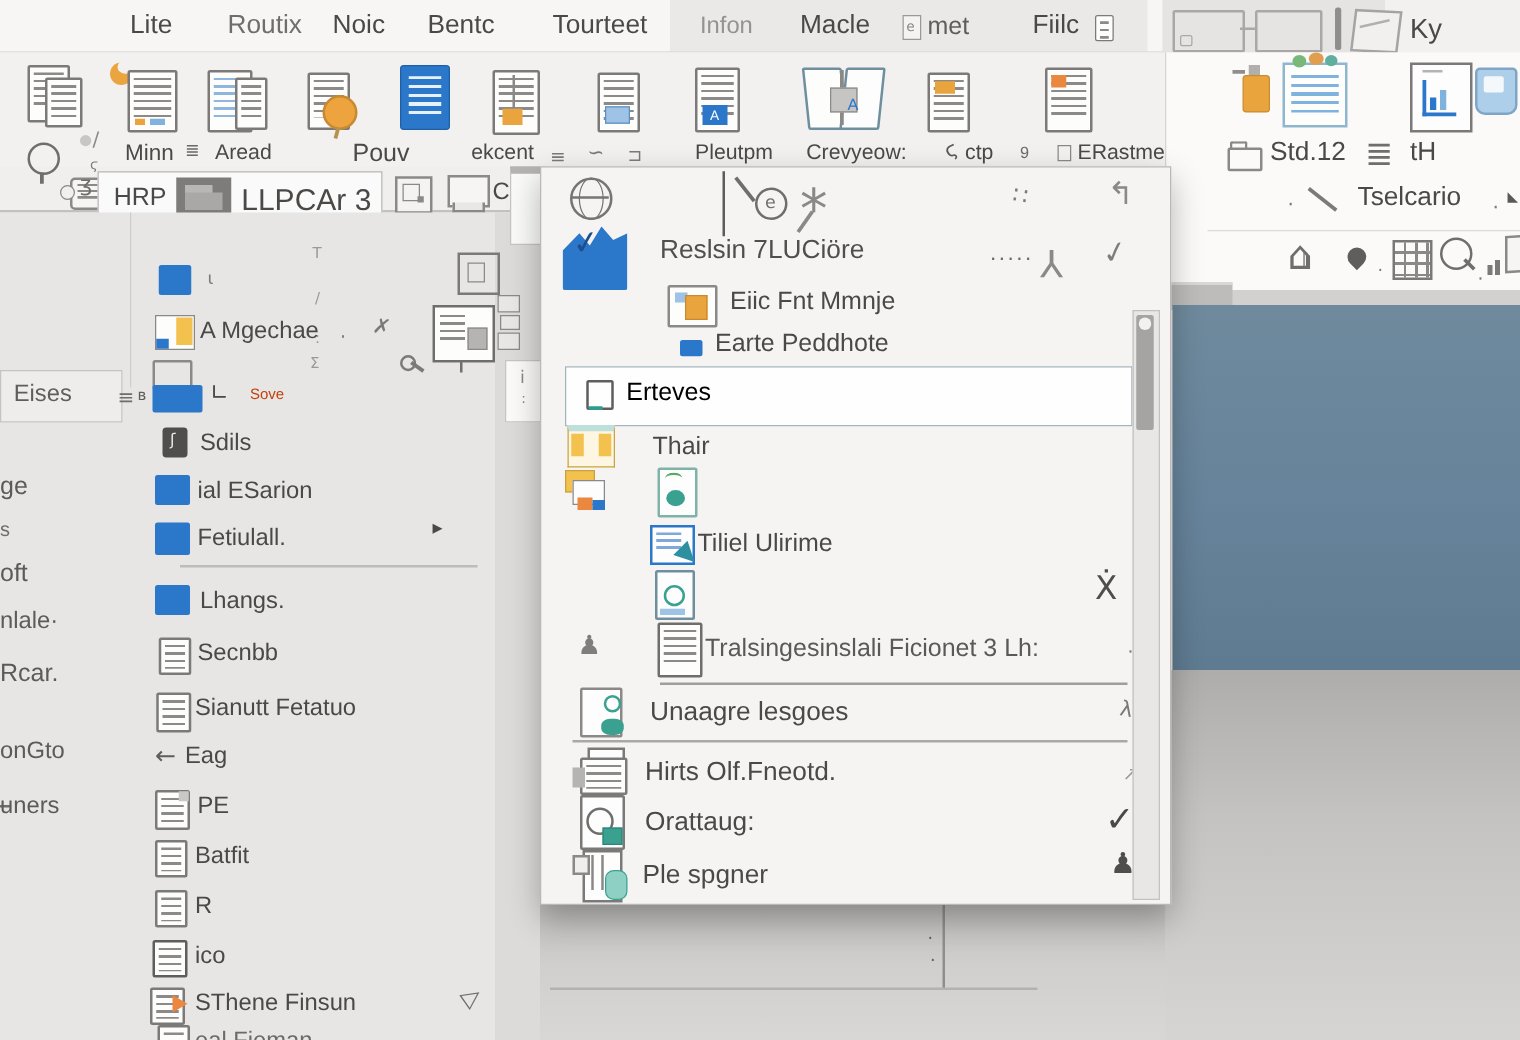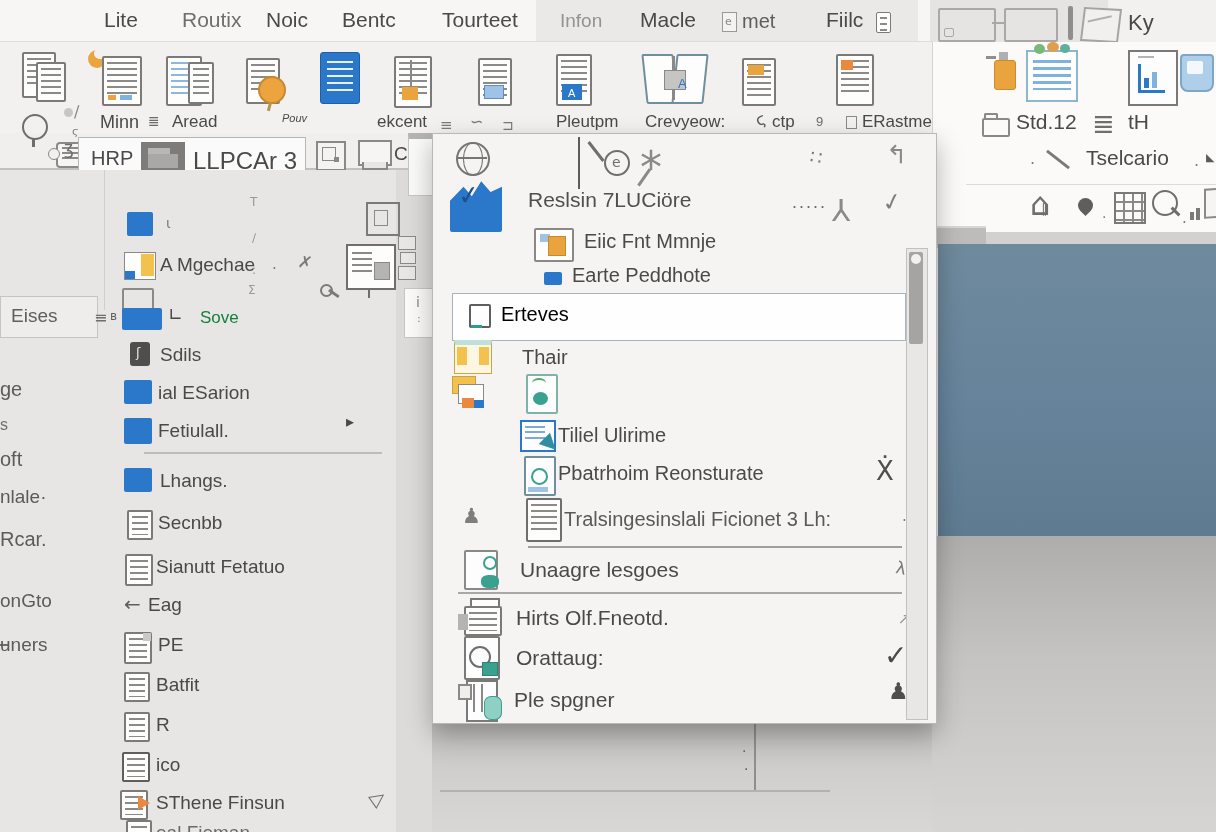--- a/index.html
+++ b/index.html
@@ -106,21 +106,21 @@
   <div class="pg ln" style="left:742px;top:58px;width:30px;height:44px;">
     <div class="ab" style="left:4px;top:5px;width:16px;height:10px;background:#e9a43e;"></div>
   </div>
   <div class="pg ln" style="left:836px;top:54px;width:34px;height:48px;">
     <div class="ab" style="left:3px;top:4px;width:12px;height:10px;background:#e9883e;"></div>
   </div>
 
   <div class="t" style="left:100px;top:112px;font-size:18px;">Minn</div>
   <div class="g" style="left:148px;top:114px;font-size:14px;color:#6b6a69;">≣</div>
   <div class="t" style="left:172px;top:112px;font-size:17px;">Aread</div>
-  <div class="t" style="left:282px;top:112px;font-size:11px;font-style:italic;">Pouv</div>
+  <div class="t" style="left:282px;top:112px;font-size:20px;">Pouv</div>
   <div class="t" style="left:377px;top:112px;font-size:17px;">ekcent</div>
   <div class="g" style="left:440px;top:118px;font-size:15px;">≡</div>
   <div class="g" style="left:470px;top:114px;font-size:16px;">∽</div>
   <div class="g" style="left:502px;top:118px;font-size:14px;">⊐</div>
   <div class="t" style="left:556px;top:112px;font-size:17px;">Pleutpm</div>
   <div class="t" style="left:645px;top:112px;font-size:17px;">Crevyeow:</div>
   <div class="g" style="left:756px;top:112px;font-size:16px;color:#5a5958;transform:rotate(-25deg);">ϛ</div>
   <div class="t" style="left:772px;top:112px;font-size:17px;">ctp</div>
   <div class="t" style="left:816px;top:114px;font-size:13px;color:#6b6a69;">9</div>
   <div class="ab" style="left:846px;top:116px;width:9px;height:11px;border:1.5px solid #8a8988;"></div>
@@ -221,21 +221,21 @@
   <div class="t" style="left:160px;top:254px;font-size:19px;">A Mgechae</div>
   <div class="g" style="left:272px;top:262px;font-size:15px;">·</div>
   <div class="g" style="left:298px;top:254px;font-size:17px;transform:rotate(10deg);">✗</div>
 
   <div class="ab" style="left:122px;top:288px;width:28px;height:20px;border:2px solid #8b8a89;border-radius:2px;"></div>
 
   <div class="g" style="left:94px;top:310px;font-size:16px;color:#6f6e6d;">≡</div>
   <div class="g" style="left:110px;top:310px;font-size:12px;color:#5f5e5d;">ʙ</div>
   <div class="bsq" style="left:122px;top:308px;width:40px;height:22px;"></div>
   <div class="g" style="left:168px;top:306px;font-size:18px;color:#4a4948;">∟</div>
-  <div class="t" style="left:200px;top:308px;font-size:17px;color:#15803d;">Sove</div>
+  <div class="t" style="left:200px;top:308px;font-size:12px;color:#c2410c;">Sove</div>
 
   <div class="ab" style="left:130px;top:342px;width:20px;height:24px;background:#4f4e4d;border-radius:3px;">
     <span class="g" style="left:6px;top:4px;font-size:13px;color:#e8e7e6;">ʃ</span>
   </div>
   <div class="t" style="left:160px;top:344px;font-size:19px;">Sdils</div>
 
   <div class="bsq" style="left:124px;top:380px;width:28px;height:24px;"></div>
   <div class="t" style="left:158px;top:382px;font-size:19px;">ial ESarion</div>
 
   <div class="bsq" style="left:124px;top:418px;width:28px;height:26px;"></div>
@@ -361,21 +361,20 @@
   <div class="ab" style="left:520px;top:420px;width:32px;height:28px;background:#fdfdfd;border:2px solid #2b77c9;">
     <div class="ab" style="left:3px;top:4px;width:20px;height:16px;background:repeating-linear-gradient(to bottom,#7fa9d8 0 2px,transparent 2px 5.5px);"></div>
     <div class="ab" style="right:-4px;bottom:-2px;width:0;height:0;border-left:8px solid transparent;border-right:8px solid transparent;border-bottom:16px solid #2e8fa0;transform:rotate(135deg);"></div>
   </div>
   <div class="t" style="left:558px;top:424px;font-size:20px;">Tiliel Ulirime</div>
 
   <div class="ab" style="left:524px;top:456px;width:28px;height:36px;background:#fdfdfd;border:2px solid #6f8f9e;border-radius:2px;">
     <div class="ab" style="left:5px;top:10px;width:13px;height:13px;border:2px solid #3aa08f;border-radius:50%;"></div>
     <div class="ab" style="left:2px;bottom:2px;width:20px;height:5px;background:#9ec3e6;"></div>
   </div>
-  <div class="t" style="left:558px;top:462px;font-size:20px;">Pbatrhoim Reonsturate</div>
   <div class="g" style="left:876px;top:458px;font-size:26px;color:#4f4e4d;">Ẋ</div>
 
   <div class="g" style="left:462px;top:506px;font-size:21px;color:#7f7e7d;">♟</div>
   <div class="pg ln" style="left:526px;top:498px;width:32px;height:40px;border-color:#6f6e6d;"></div>
   <div class="t" style="left:564px;top:508px;font-size:20px;color:#5a5958;">Tralsingesinslali Ficionet 3 Lh:</div>
   <div class="g" style="left:902px;top:514px;font-size:15px;">·</div>
 
   <div class="hl" style="left:528px;top:546px;width:374px;height:1.5px;background:#9f9e9d;"></div>
 
   <div class="ab" style="left:464px;top:550px;width:30px;height:36px;background:#fdfdfd;border:2px solid #8a8988;border-radius:2px;">

